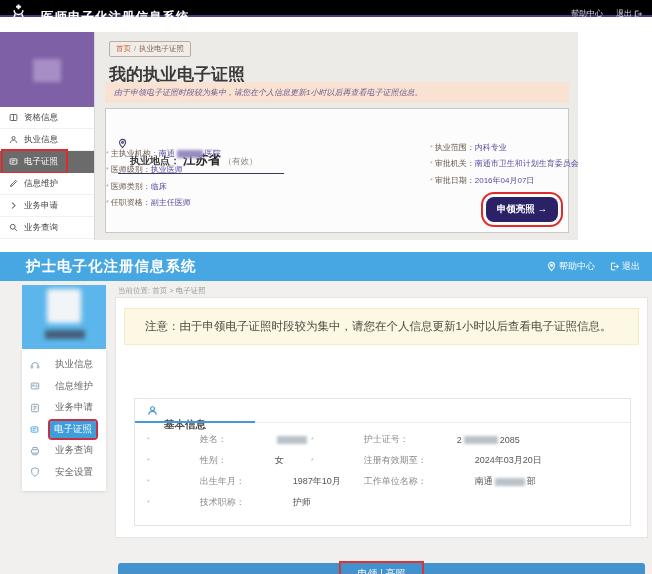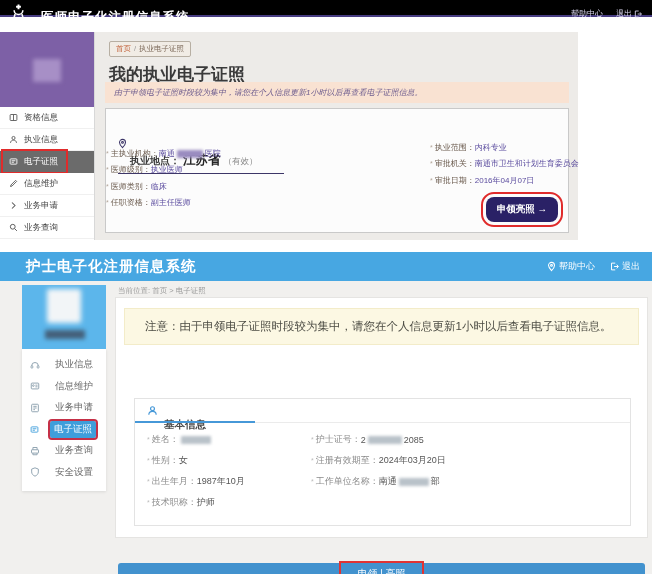--- a/index.html
+++ b/index.html
@@ -67,21 +67,21 @@
   .n-crumb{position:absolute;left:3px;top:5px;font-size:7.5px;color:#9a9a9a;}
   .n-panel{position:absolute;left:0;top:16px;width:533px;height:241px;background:#fff;border:1px solid #e5e4e2;}
   .n-notice{position:absolute;left:8px;right:8px;top:10px;background:#fcf8e3;border:1px solid #f3ecc9;padding:9px 20px;font-size:11.5px;color:#4c4c44;line-height:1.45;}
   .n-card{position:absolute;left:18px;right:16px;top:100px;height:128px;border:1px solid #e3e3e3;background:#fff;}
   .n-card-head{position:relative;height:24px;border-bottom:1px solid #ebebeb;display:flex;align-items:center;padding-left:12px;gap:6px;}
   .n-card-head::after{content:"";position:absolute;left:0;bottom:-1px;width:120px;height:2px;background:#4698d8;}
   .n-card-head .icon{color:#4698d8;}
   .n-card-title{font-size:10.5px;font-weight:bold;color:#4a4a4a;margin-top:28px;}
   .n-fields-left{position:absolute;left:12px;top:30px;}
   .n-fields-right{position:absolute;left:176px;top:30px;}
-  .nurse .field-row{height:21px;font-size:9px;}
+  .nurse .field-row{height:21px;font-size:9px;gap:48px;}
   .nurse .ast{color:#bdbdbd;}
   .nurse .flabel{color:#8b8b8b;}
   .nurse .fval{color:#555;}
   .nurse .blur-seg{background:#b9c2c9;filter:blur(1.5px);}
   .n-apply{position:absolute;left:2px;right:2px;top:265px;height:22px;background:#4292ce;border:none;border-radius:3px;color:#fff;font-family:inherit;font-size:10px;cursor:pointer;}
   .n-apply .btn-label{outline:2px solid #e03333;outline-offset:4px;padding:1px 12px;}
 </style>
 </head>
 <body>
 

